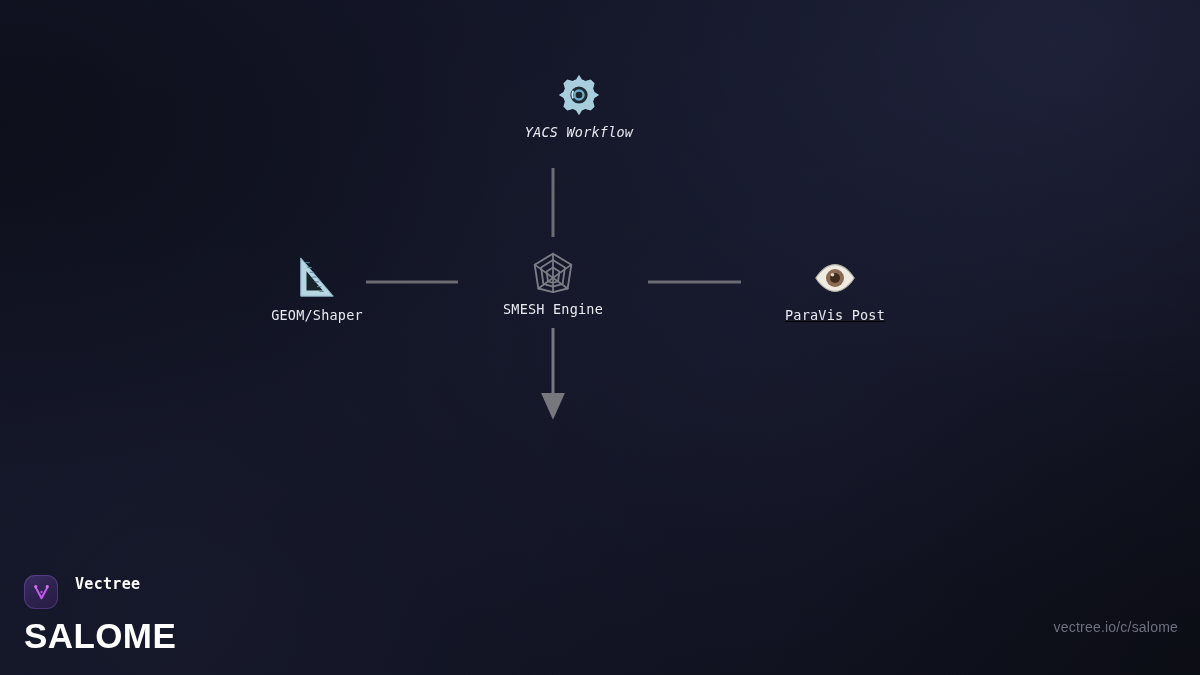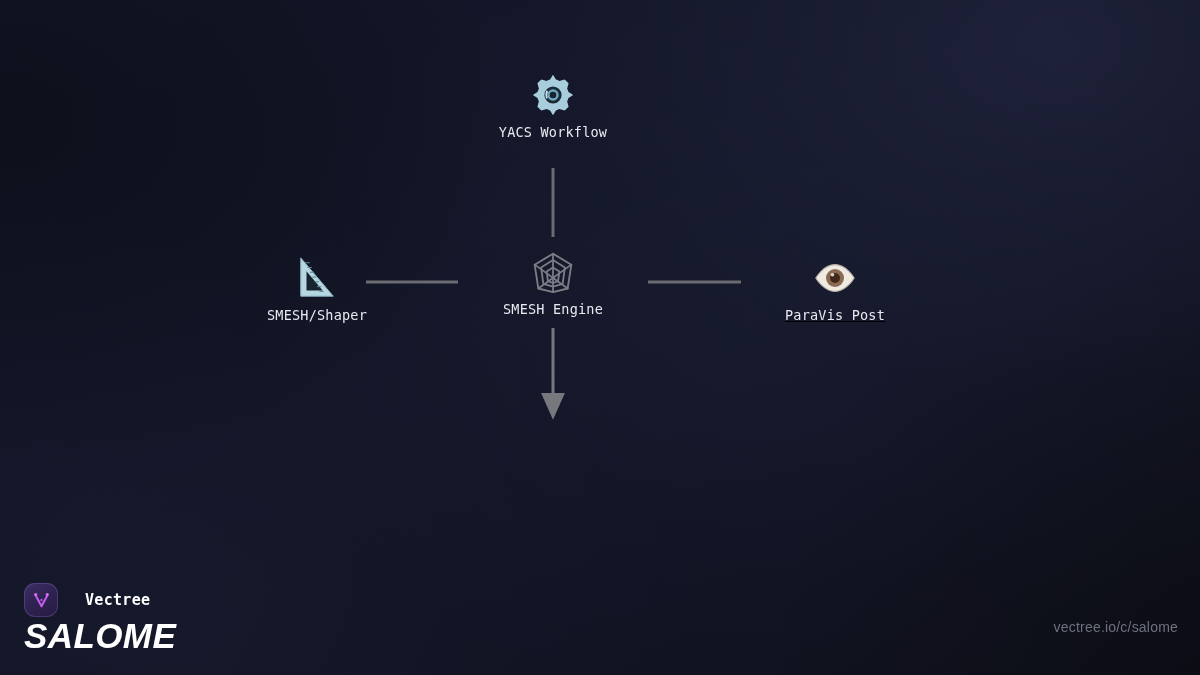--- a/index.html
+++ b/index.html
@@ -78,49 +78,47 @@
 
   
   #brand {
     position: absolute;
     left: 24px;
     bottom: 22px;
     z-index: 5;
   }
   .brand-row {
     display: flex;
-    align-items: center;
-    gap: 27px;
+    gap: 17px;
   }
   .brand-logo {
     width: 34px;
     height: 34px;
     border-radius: 11px;
     background: linear-gradient(150deg, #3b2d63 0%, #2e2350 48%, #251c42 100%);
     box-shadow: inset 0 0 0 1px rgba(150,110,220,0.30);
     display: flex;
     align-items: center;
     justify-content: center;
   }
   .brand-name {
     font-family: "DejaVu Sans Mono", monospace;
     font-size: 15px;
     font-weight: bold;
     color: #ffffff;
     letter-spacing: 0.3px;
   }
   .brand-title {
-    margin-top: 1px;
+    margin-top: 9px;
     font-family: "Liberation Sans", sans-serif;
     font-size: 35px;
     font-weight: bold;
     color: #ffffff;
     letter-spacing: 0.4px;
     line-height: 1;
-    font-style: italic;
   }
 
   #site-url {
     position: absolute;
     right: 22px;
     bottom: 40px;
     z-index: 5;
     font-family: Liberation Sans, sans-serif;
     font-size: 14px;
     color: #6e717e;
@@ -143,21 +141,21 @@
 
       <line x1="553" y1="168" x2="553" y2="237" stroke="#6b6b72" stroke-width="3"></line>
 
       <line x1="366" y1="282" x2="458" y2="282" stroke="#6b6b72" stroke-width="3"></line>
 
       <line x1="648" y1="282" x2="741" y2="282" stroke="#6b6b72" stroke-width="3"></line>
 
       <line x1="553" y1="328" x2="553" y2="394" stroke="#77777e" stroke-width="3" marker-end="url(#arrowhead)"></line>
     </svg>
 
-    <div class="node" style="left:553px; top:66px;">
+    <div class="node" style="left:579px; top:66px;font-style:italic;">
       <span class="node-icon" style="color:#a8cede;">
         <svg width="44" height="44" viewBox="0 0 48 48" style="vertical-align:middle;">
           <path fill="#a8cede" d="M24 2l3.2 5.1a18 18 0 013.6 1.5L36.8 7l4.2 4.2-1.6 6a18 18 0 011.5 3.6L46 24l-5.1 3.2a18 18 0 01-1.5 3.6l1.6 6-4.2 4.2-6-1.6a18 18 0 01-3.6 1.5L24 46l-3.2-5.1a18 18 0 01-3.6-1.5l-6 1.6L7 36.8l1.6-6A18 18 0 017.1 27.2L2 24l5.1-3.2a18 18 0 011.5-3.6L7 11.2 11.2 7l6 1.6a18 18 0 013.6-1.5L24 2z"></path>
           <circle cx="24" cy="24" r="9.4" fill="#1b2a33"></circle>
           <circle cx="24" cy="24" r="6.2" fill="#6fa9c4"></circle>
           <circle cx="24" cy="24" r="3.6" fill="#17242c"></circle>
           <path fill="none" stroke="#cfe6f0" stroke-width="2.1" stroke-linecap="round" d="M17.4 20.2a8 8 0 00-.2 6.6"></path>
         </svg>
       </span>
       <span class="node-label">YACS Workflow</span>
@@ -172,21 +170,21 @@
             <line x1="11.5" y1="7" x2="16.5" y2="7"></line>
             <line x1="14" y1="12" x2="18.5" y2="12"></line>
             <line x1="16.5" y1="17" x2="21" y2="17"></line>
             <line x1="19" y1="22" x2="23.5" y2="22"></line>
             <line x1="21.5" y1="27" x2="26" y2="27"></line>
             <line x1="24" y1="32" x2="28.5" y2="32"></line>
             <line x1="26.5" y1="37" x2="31" y2="37"></line>
           </g>
         </svg>
       </span>
-      <span class="node-label">SMESH/Shaper</span>
+      <span class="node-label">GEOM/Shaper</span>
     </div>
 
     <div class="node" style="left:553px; top:243px;">
       <span class="node-icon">
         <svg width="44" height="44" viewBox="0 0 48 48" style="vertical-align:middle;">
           <g fill="none" stroke="#7b7d86" stroke-width="2" stroke-linejoin="round">
             <path d="M24 4 L44 16 L40 42 L24 46 L8 42 L4 16 Z"></path>
             <path d="M24 11 L37 19 L34.5 37 L24 40 L13.5 37 L11 19 Z"></path>
             <path d="M24 19 L31 23.5 L29.5 34 L24 36 L18.5 34 L17 23.5 Z"></path>
           </g>

